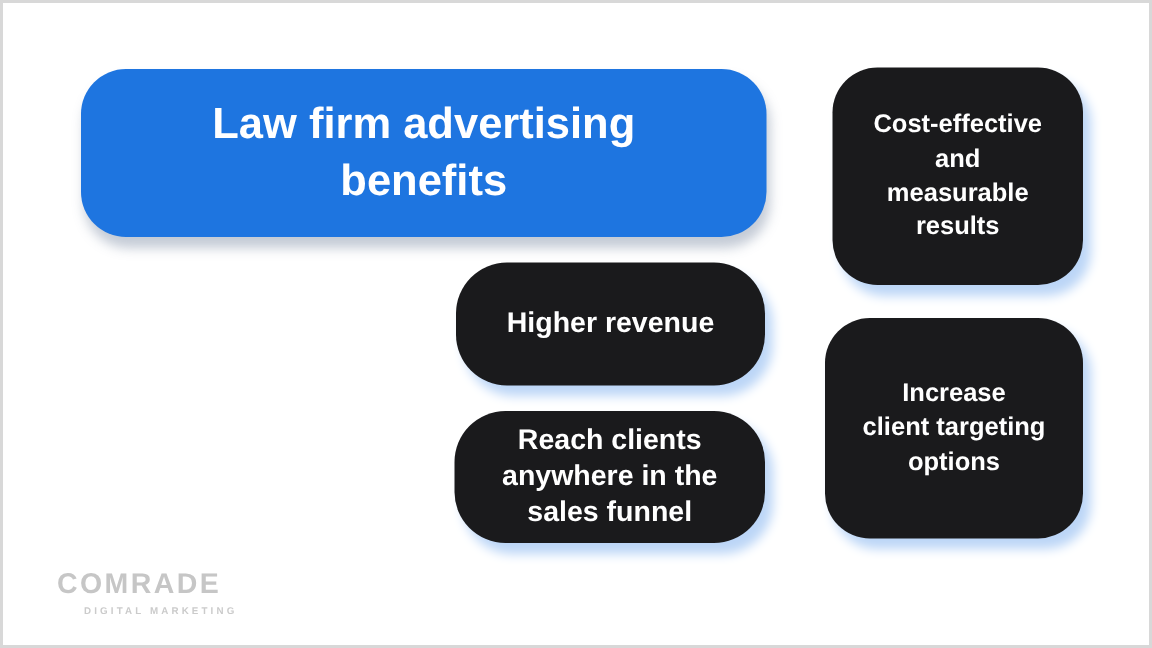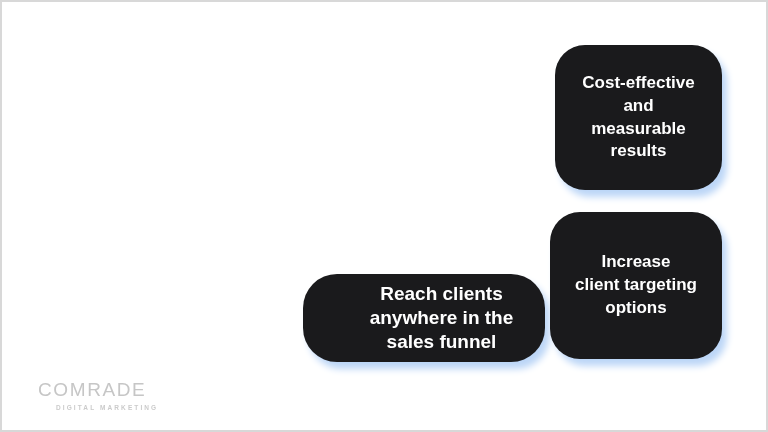--- a/index.html
+++ b/index.html
@@ -53,56 +53,63 @@
   }
   .card.tall {
     border-radius: 30px;
     font-size: 17px;
     line-height: 1.35;
   }
   #card-cost-effective   { left: 553px; top: 43px;  width: 167px; height: 145px; }
   #card-improved-brand   { left: 52px;  top: 173px; width: 218px; height: 82px;  }
   #card-higher-revenue   { left: 302px; top: 173px; width: 206px; height: 82px;  }
   #card-increase-customer{ left: 52px;  top: 273px; width: 218px; height: 85px;  }
-  #card-reach-clients    { left: 301px; top: 272px; width: 207px; height: 88px; padding-left: 35px;  }
+  #card-reach-clients    { left: 301px; top: 272px; width: 207px; height: 88px;  }
   #card-unlimited        { left: 548px; top: 210px; width: 172px; height: 147px; }
   .logo {
     position: absolute;
     left: 36px;
     top: 377px;
   }
   .logo-name {
     font-size: 19px;
-    font-weight: 400;
+    font-weight: 700;
     letter-spacing: 1.6px;
     color: var(--logo-gray);
   }
   .logo-tagline {
     font-size: 6.5px;
     font-weight: 700;
     letter-spacing: 2.1px;
     color: #cbcbcb;
     margin-top: 3px;
     margin-left: 18px;
   }
 </style>
 </head>
 <body>
 
 <div class="stage">
 
+  <div class="card header">
+    <span>Law firm advertising
+benefits</span>
+  </div>
 
   <div class="card dark tall" id="card-cost-effective">
     <span>Cost-effective
 and
 measurable
 results</span>
   </div>
 
 
+  <div class="card dark" id="card-higher-revenue">
+    <span>Higher revenue</span>
+  </div>
 
 
   <div class="card dark" id="card-reach-clients">
     <span>Reach clients
 anywhere in the
 sales funnel</span>
   </div>
 
   <div class="card dark tall" id="card-unlimited">
     <span>Increase

